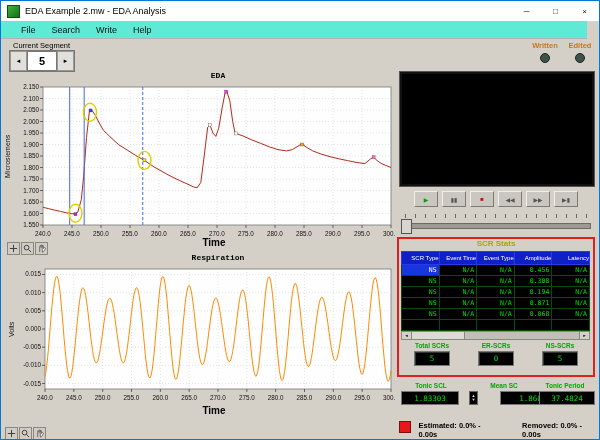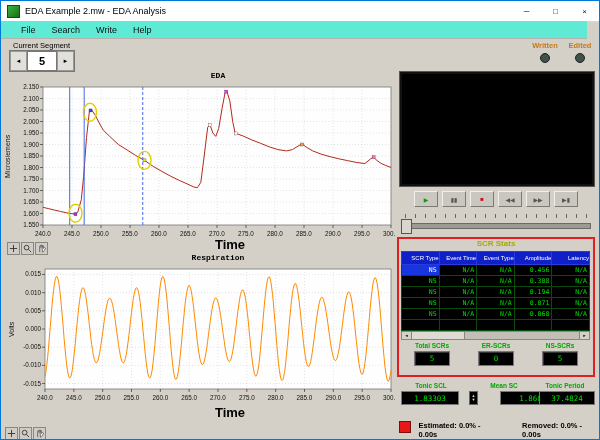--- a/index.html
+++ b/index.html
@@ -27,21 +27,21 @@
   
   .ind{position:absolute;top:40px;width:42px;text-align:center;}
   .ind-label{font-size:7.5px;color:var(--indicator_text);font-weight:bold;}
   .led{width:8px;height:8px;border-radius:50%;background:#3d5248;border:1px solid #222;margin:3px auto 0;}
   
   .chart{position:absolute;left:4px;width:390px;}
   #eda-chart{top:70px;height:180px;}
   #resp-chart{top:252px;height:172px;}
   .chart-title{position:absolute;left:40px;width:346px;top:0;text-align:center;font-size:8px;font-weight:bold;font-family:Liberation Mono, monospace;}
   .ylab{position:absolute;writing-mode:vertical-rl;transform:rotate(180deg);font-size:7px;text-align:center;color:#111;}
-  .xlab{position:absolute;left:52px;width:346px;text-align:center;font-size:13px;font-weight:bold;}
+  .xlab{position:absolute;left:36px;width:346px;text-align:center;font-size:10px;font-weight:bold;}
   svg.plot{position:absolute;left:0;top:10px;}
   .palette{position:absolute;display:flex;gap:1px;}
   .tool-btn{width:13px;height:13px;background:#d0cdc6;border:1px solid #8a877f;display:flex;align-items:center;justify-content:center;box-sizing:border-box;}
   .tool-btn svg{width:9px;height:9px;}
   
   #video{position:absolute;left:398px;top:70px;width:194px;height:114px;background:#000;border:1px solid #555;box-shadow:inset 0 0 0 2px #111;}
   #transport{position:absolute;left:398px;top:190px;width:194px;height:17px;display:flex;gap:4px;justify-content:center;}
   .tbtn{width:24px;height:16px;background:#cac7c0;border:1px solid;border-color:#f0efec #7d7a74 #7d7a74 #f0efec;font-size:6px;display:flex;align-items:center;justify-content:center;box-sizing:border-box;}
   .g-play{color:#0a9a0a;} .g-stop{color:#d01010;} .g-dim{color:#555;}
   #slider{position:absolute;left:398px;top:212px;width:194px;height:20px;}

